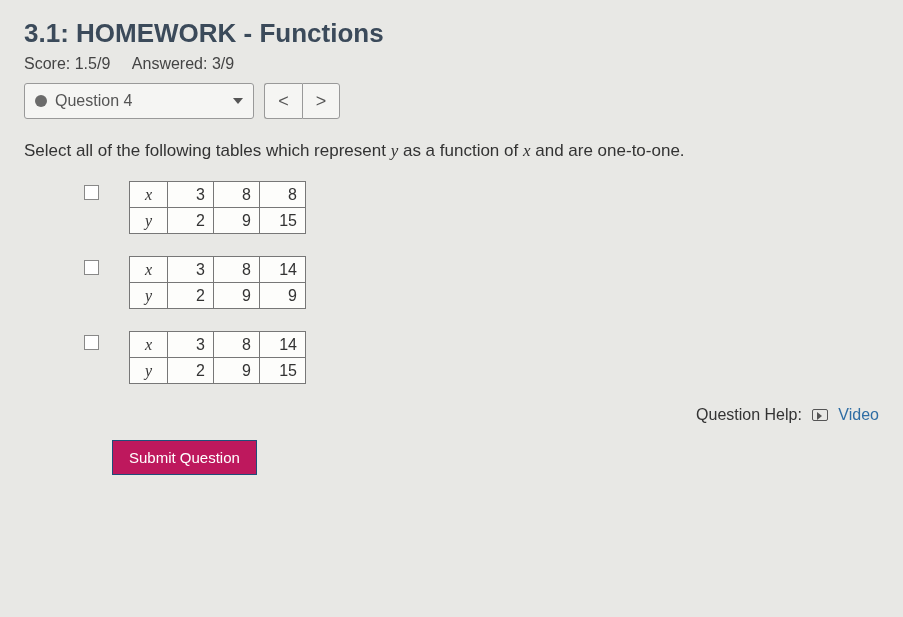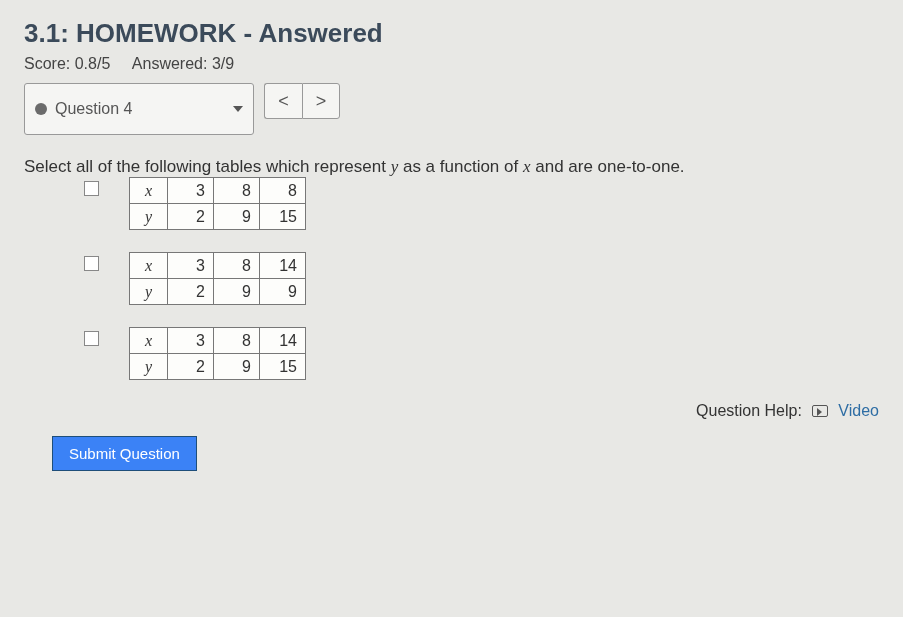--- a/index.html
+++ b/index.html
@@ -28,21 +28,21 @@
     gap: 10px;
     margin-bottom: 22px;
   }
   .q-select {
     display: flex;
     align-items: center;
     background: #f5f5f3;
     border: 1px solid #999;
     border-radius: 3px;
     padding: 6px 10px;
-    height: 52px;
+    height: 36px;
     width: 230px;
     justify-content: space-between;
     cursor: pointer;
     color: #555;
     font-size: 16px;
   }
   .q-select .left { display:flex; align-items:center; gap:8px; }
   .dot {
     width: 12px; height: 12px; border-radius: 50%;
     background: #6b6b6b; display:inline-block;
@@ -59,20 +59,21 @@
     background:#f5f5f3;
     border:1px solid #999;
     display:flex; align-items:center; justify-content:center;
     font-size:18px; color:#555; cursor:pointer;
   }
   .nav-btn:first-child { border-radius:3px 0 0 3px; border-right:none; }
   .nav-btn:last-child  { border-radius:0 3px 3px 0; }
   .prompt {
     font-size: 17px;
     color: #333;
+    margin-bottom: 20px;
   }
   .prompt .mi { font-style: italic; font-family: Georgia, serif; }
   .options { padding-left: 60px; }
   .opt-row {
     display:flex;
     align-items:flex-start;
     gap: 30px;
     margin-bottom: 22px;
   }
   .cb {
@@ -129,38 +130,38 @@
     content:"";
     position:absolute;
     left:4px; top:2px;
     width:0; height:0;
     border-left:5px solid #555;
     border-top:4px solid transparent;
     border-bottom:4px solid transparent;
   }
   .submit-btn {
     display:inline-block;
-    background:#3b82f6;
+    background:#be185d;
     color:#fff;
     border:1px solid #1e4e79;
     padding:8px 16px;
     font-size:15px;
-    margin-left: 28px;
+    margin-left: 88px;
     cursor:pointer;
   }
 </style>
 </head>
 <body>
 
 
 
-<h1 class="title">3.1: HOMEWORK - Answered</h1>
+<h1 class="title">3.1: HOMEWORK - Functions</h1>
 
 <div class="score-row">
-  <span>Score: 0.8/5</span>
+  <span>Score: 1.5/9</span>
   <span>Answered: 3/9</span>
 </div>
 
 <div class="toolbar">
   <div class="q-select">
     <span class="left">
       <span class="dot"></span>
       <span>Question 4</span>
     </span>
     <span class="caret"></span>

